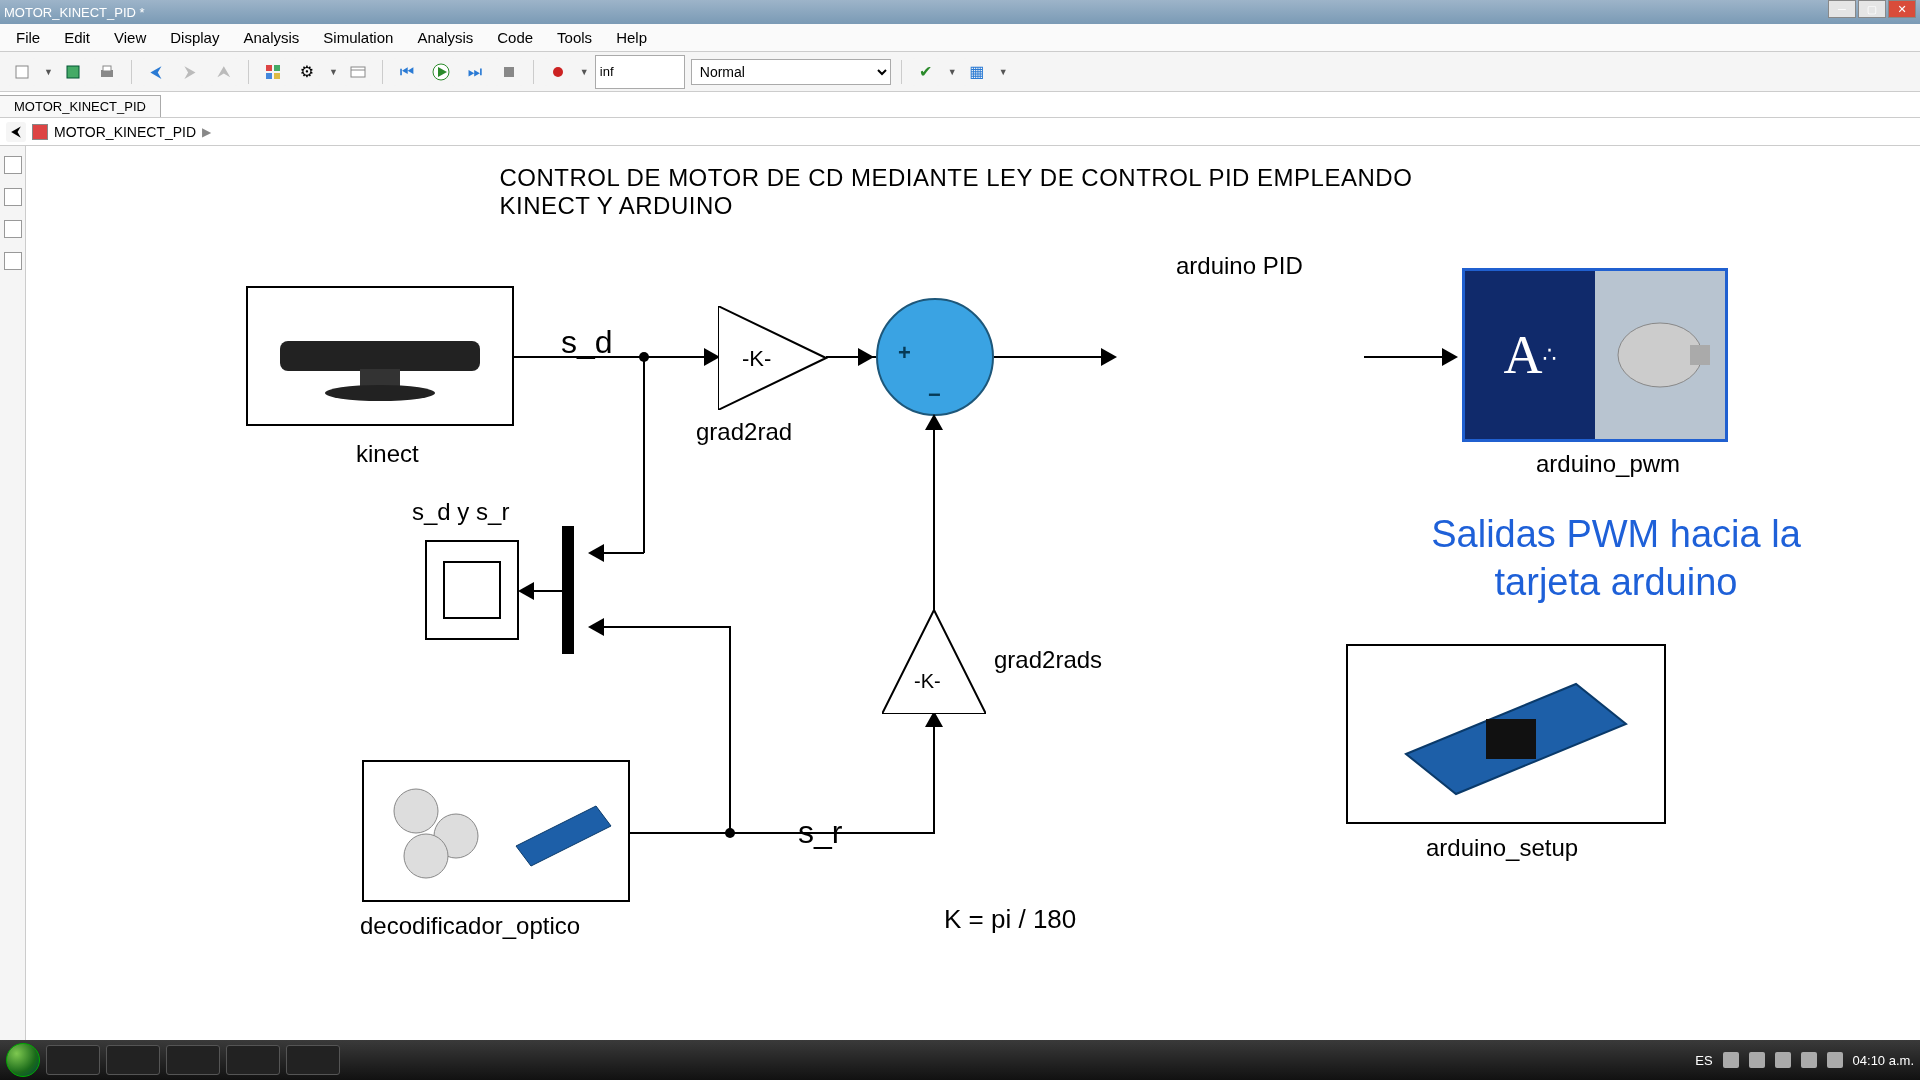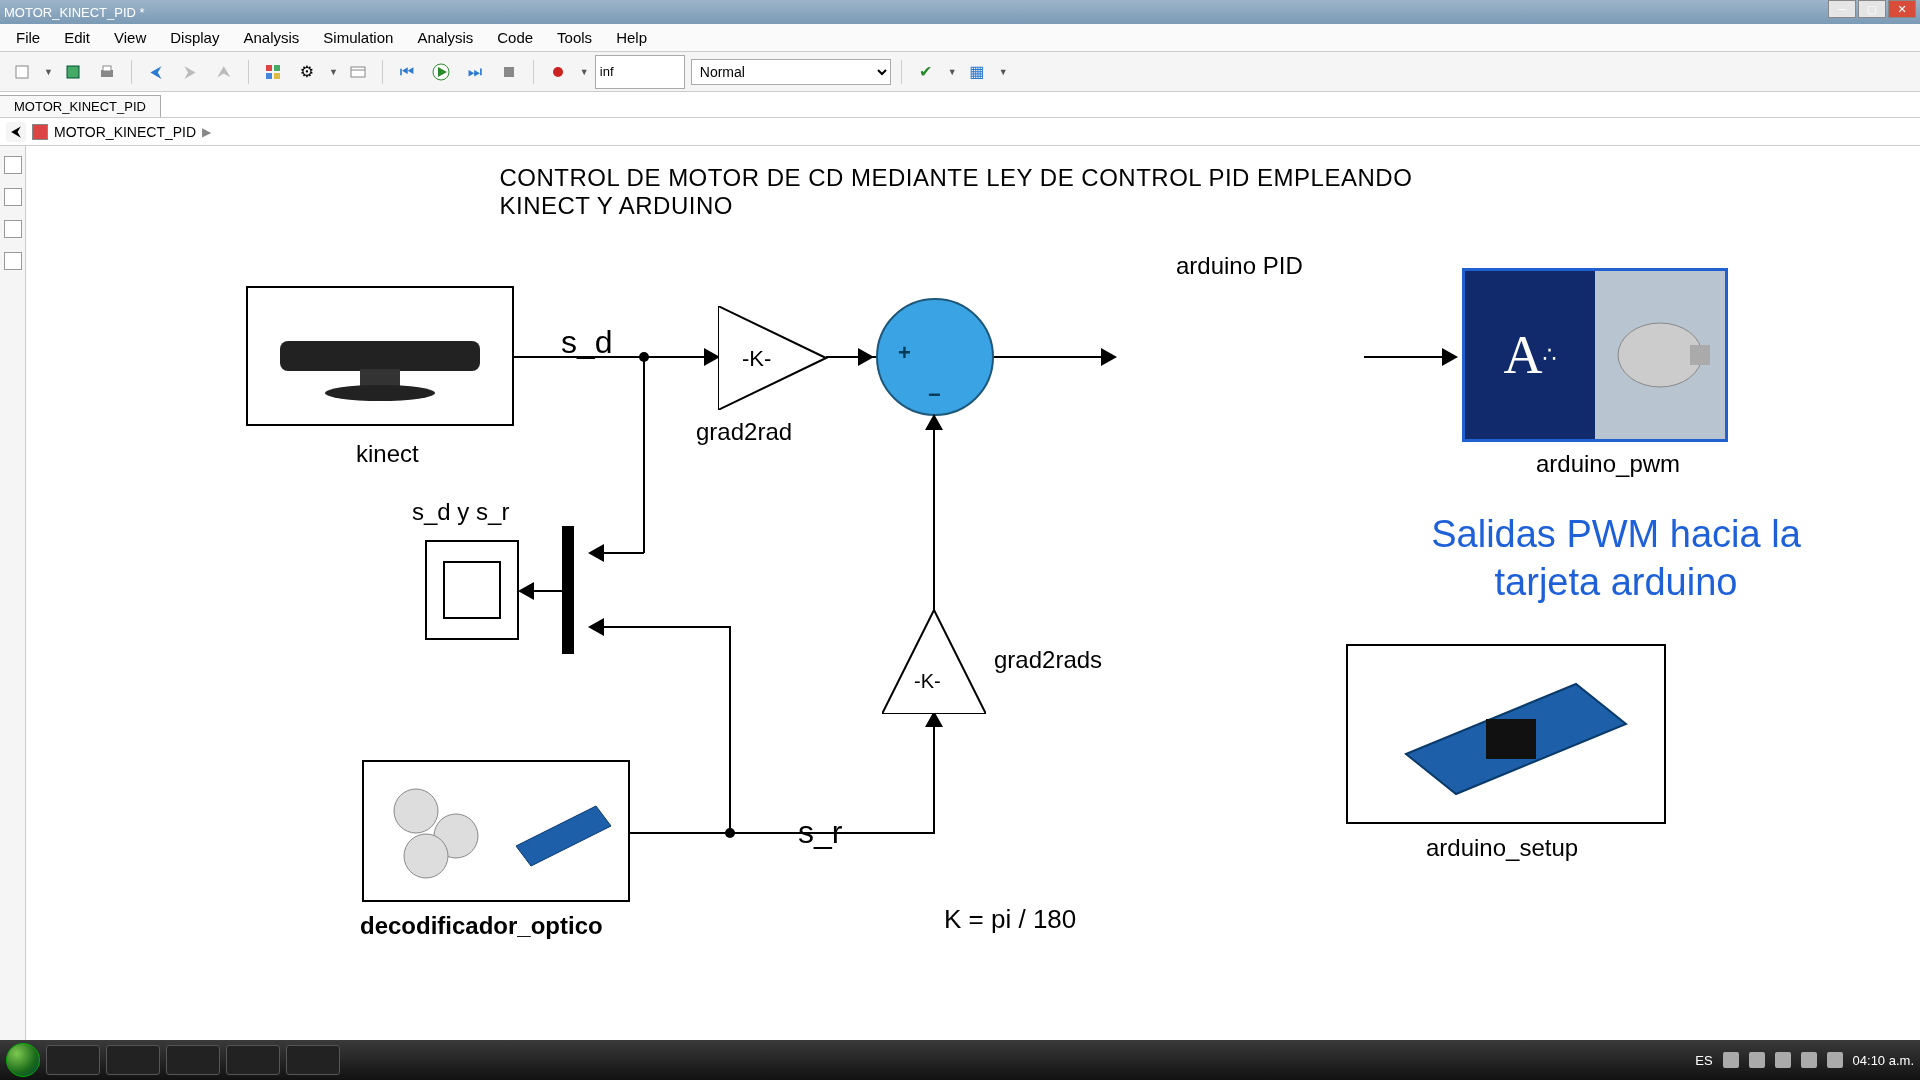--- a/index.html
+++ b/index.html
@@ -459,21 +459,21 @@
   <div class="arrow-l" style="left:562px; top:481px;"></div>
 
   <div class="block" style="left:336px; top:614px; width:268px; height:142px;">
     <svg width="240" height="110">
       <circle cx="40" cy="35" r="22" fill="#ddd" stroke="#888"></circle>
       <circle cx="80" cy="60" r="22" fill="#ddd" stroke="#888"></circle>
       <circle cx="50" cy="80" r="22" fill="#ddd" stroke="#888"></circle>
       <polygon points="140,70 220,30 235,50 155,90" fill="#1d5fa8" stroke="#0a3a6a"></polygon>
     </svg>
   </div>
-  <div class="block-label" style="left:334px; top:766px;font-weight:bold;">decodificador_optico</div>
+  <div class="block-label" style="left:334px; top:766px;">decodificador_optico</div>
 
   <div class="hwire" style="left:604px; top:686px; width:304px;"></div>
   <div class="node" style="left:704px; top:687px;"></div>
 
   <div class="vwire" style="left:703px; top:480px; height:207px;"></div>
 
   <div class="signal-label" style="left:772px; top:648px;">s_r</div>
 
   <div class="vwire" style="left:907px; top:580px; height:108px;"></div>
   <div class="arrow-u" style="left:908px; top:565px;"></div>

